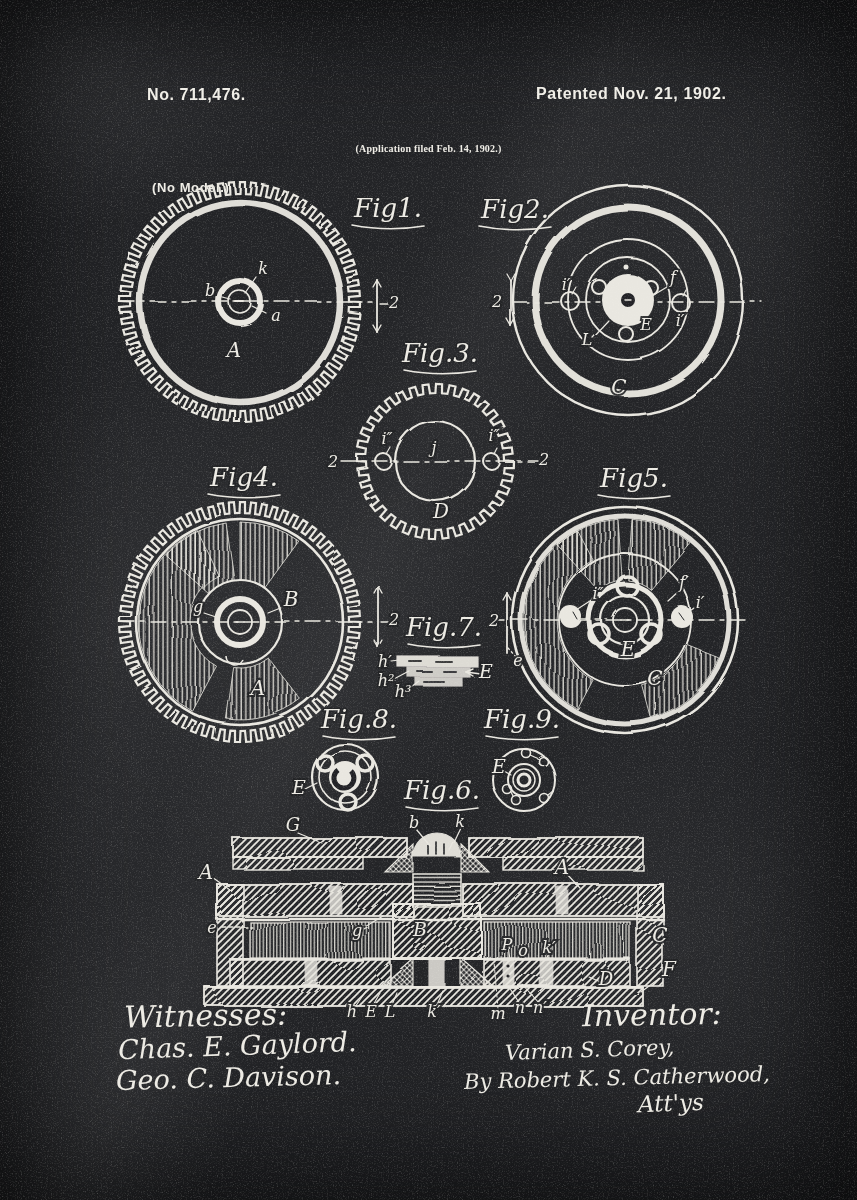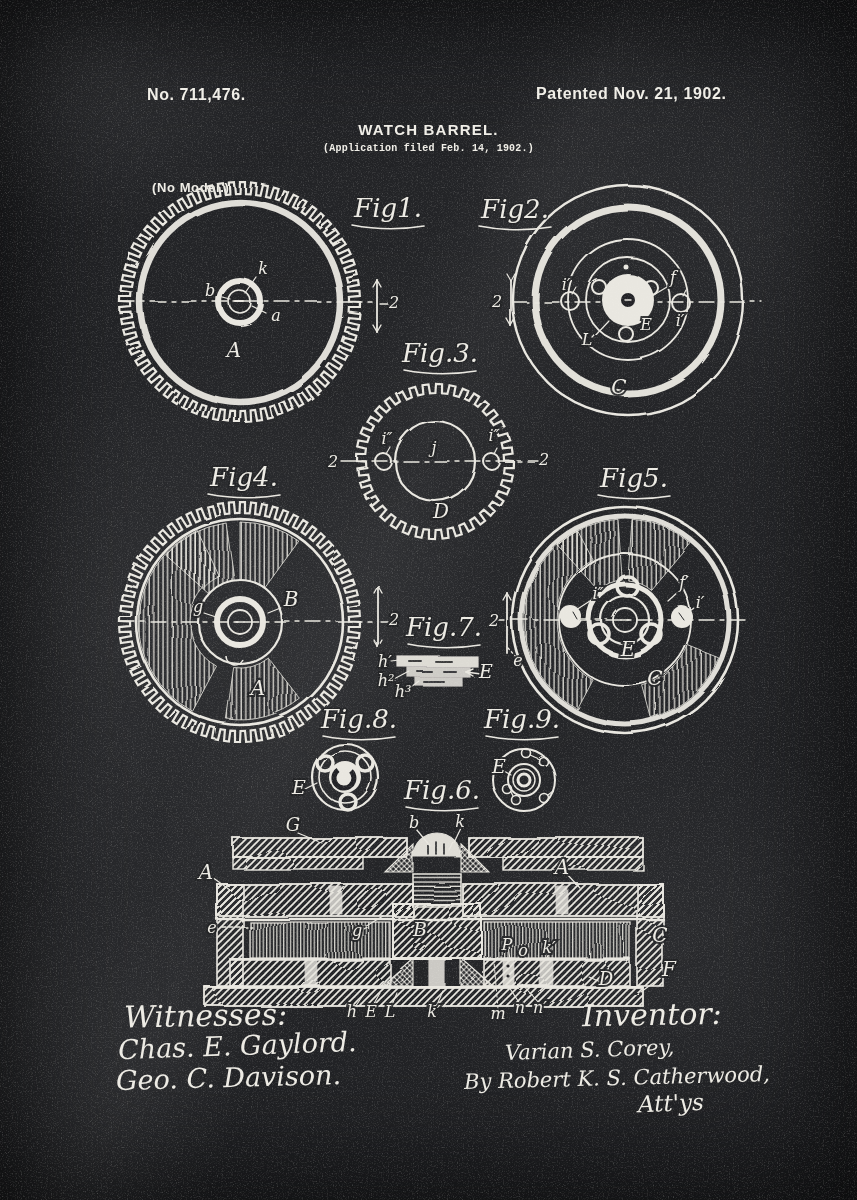--- a/index.html
+++ b/index.html
@@ -13,39 +13,38 @@
       radial-gradient(ellipse 380px 300px at 78% 78%, rgba(255,255,255,0.04),  transparent 70%),
       radial-gradient(ellipse 300px 500px at 4% 85%,  rgba(255,255,255,0.05),  transparent 72%),
       linear-gradient(115deg, transparent 38%, rgba(255,255,255,0.03) 45%, transparent 54%),
       radial-gradient(ellipse 900px 760px at 50% 48%, rgba(255,255,255,0.022), transparent 82%);
     box-shadow: inset 0 0 140px rgba(0,0,0,0.85);
     font-family:"Liberation Sans",sans-serif;
   }
   .htext{position:absolute;color:#f0eee7;white-space:nowrap;}
   .hbold{font-weight:bold;letter-spacing:0.6px;}
   .center-line{left:0;width:857px;text-align:center;}
-  .appnote{font-family:Liberation Mono, monospace;font-weight:bold;letter-spacing:0.2px;}
+  .appnote{font-family:Liberation Serif, serif;font-weight:bold;letter-spacing:0.2px;}
   .script{position:absolute;color:#edebe4;white-space:nowrap;
           font-family:"DejaVu Serif",serif;font-style:italic;}
   svg{position:absolute;left:0;top:0;}
   .figlabel{font:italic 26px "DejaVu Serif",serif;fill:#edebe4;text-anchor:middle;
             paint-order:stroke;stroke:rgba(33,34,37,0.85);stroke-width:3px;}
   .plabel{font:italic 16px "DejaVu Serif",serif;fill:#edebe4;text-anchor:middle;
           paint-order:stroke;stroke:rgba(33,34,37,0.9);stroke-width:4px;}
   .dim{font:italic 16px "DejaVu Serif",serif;fill:#edebe4;text-anchor:middle;
        paint-order:stroke;stroke:rgba(33,34,37,0.9);stroke-width:4px;}
 </style>
 </head>
 <body>
 
 <div class="board">
 
   <div class="htext hbold" style="left:147px;top:86px;font-size:16px;">No. 711,476.</div>
   <div class="htext hbold" style="left:536px;top:85px;font-size:16px;">Patented Nov. 21, 1902.</div>
-  <div class="htext hbold center-line" style="top:121px;font-size:15px;letter-spacing:1.2px;">WATCH BARREL.</div>
   <div class="htext appnote center-line" style="top:143px;font-size:10px;">(Application filed Feb. 14, 1902.)</div>
   <div class="htext hbold" style="left:152px;top:160px;font-size:13px;margin-top:20px;">(No Model.)</div>
 
   <svg id="art" width="857" height="1200" viewBox="0 0 857 1200">
     <defs>
       <pattern id="vl" width="4.6" height="9" patternUnits="userSpaceOnUse">
         <line x1="2" y1="0" x2="2" y2="9" stroke="#e9e7e0" stroke-width="1.2"></line>
       </pattern>
       <pattern id="vl2" width="3.4" height="9" patternUnits="userSpaceOnUse">
         <line x1="1.5" y1="0" x2="1.5" y2="9" stroke="#e9e7e0" stroke-width="1.1"></line>

